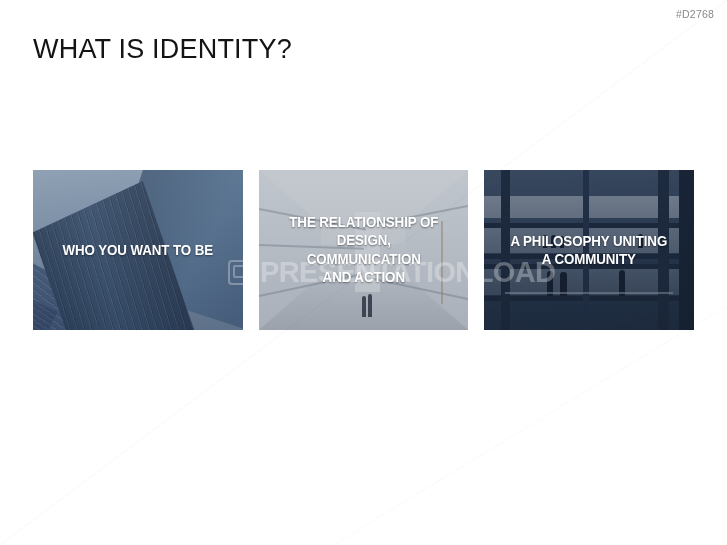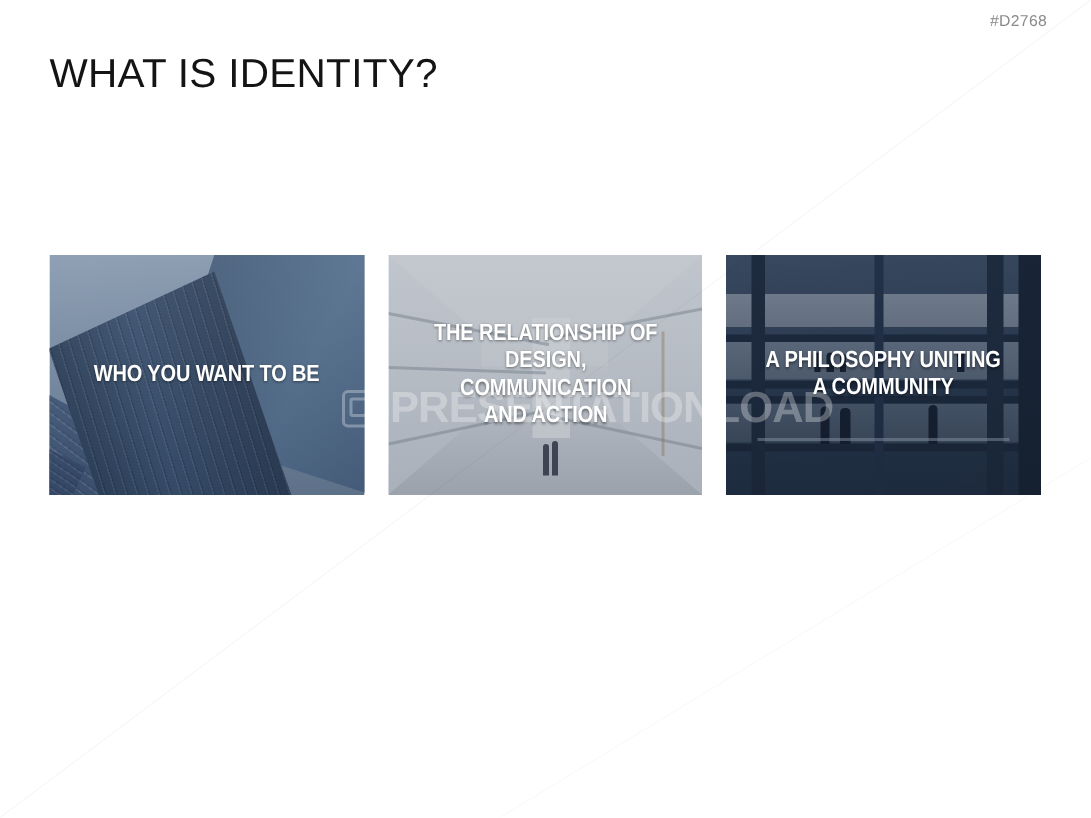--- a/index.html
+++ b/index.html
@@ -37,21 +37,21 @@
     height: 130%;
     background:
       linear-gradient(to bottom right, rgba(0,0,0,0) calc(50% - 0.5px), rgba(0,0,0,0.035) 50%, rgba(0,0,0,0) calc(50% + 0.5px));
     transform: translate(18%, 14%);
   }
 
   
   .slide-id {
     position: absolute;
     top: 8px;
-    right: 29px;
+    right: 13px;
     font-size: 10.5px;
     color: #8a8a8a;
     letter-spacing: 0.2px;
     z-index: 8;
   }
 
   
   .slide-title {
     position: absolute;
     left: 33px;

